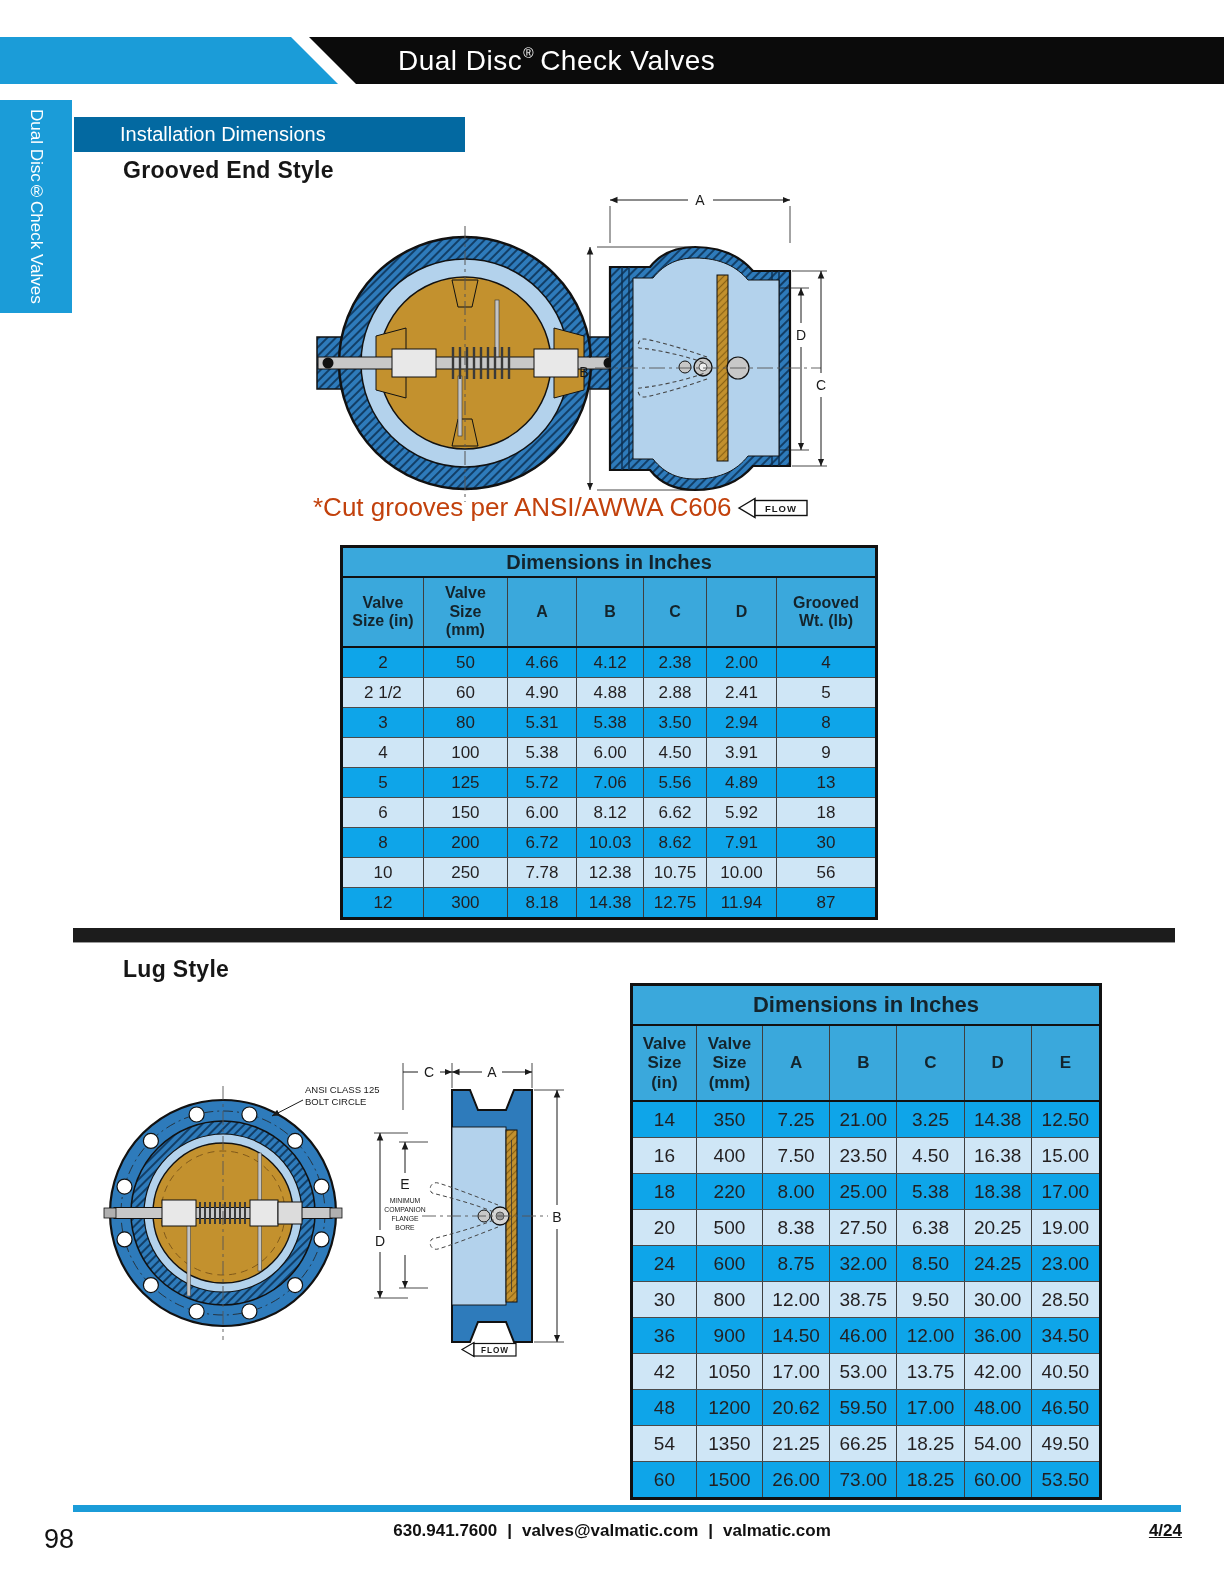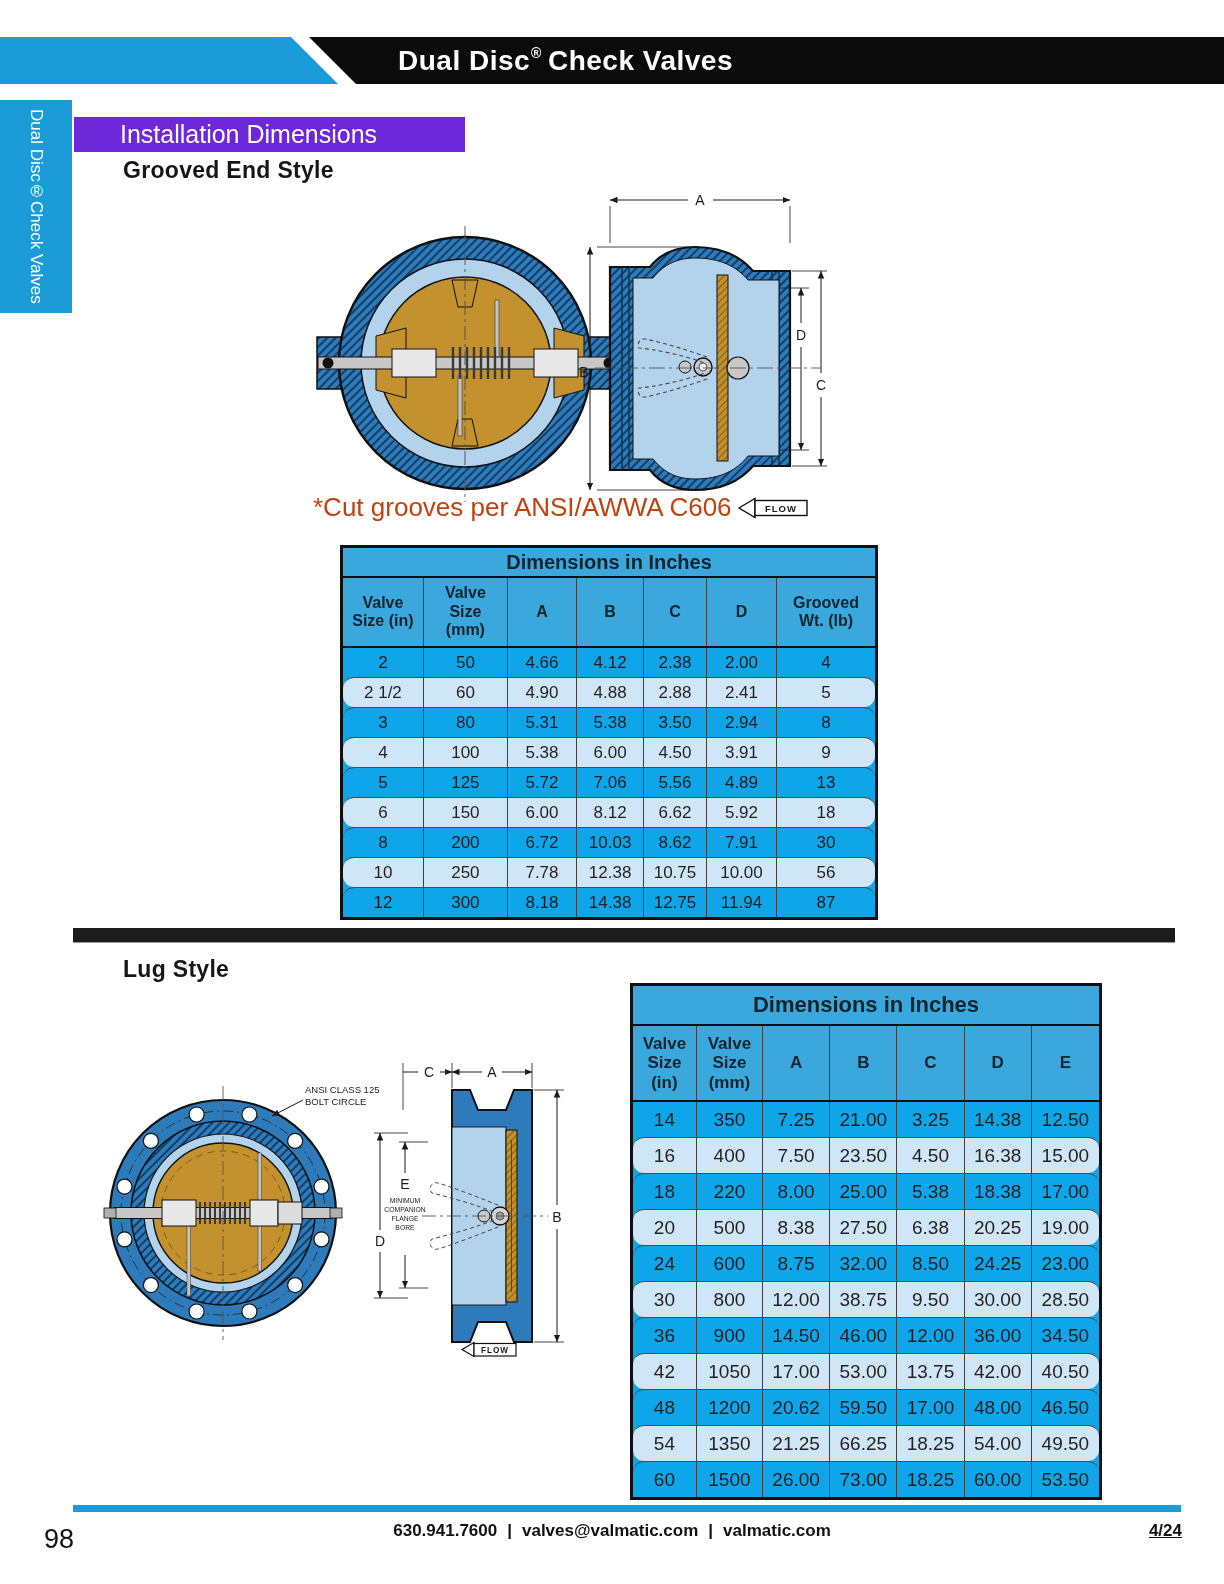--- a/index.html
+++ b/index.html
@@ -7,29 +7,29 @@
     position:relative;width:1224px;height:1584px;background:#ffffff;
     font-family:"Liberation Sans",sans-serif;color:#231f20;overflow:hidden;
     margin:0 auto;
   }
   
   .banner-black{position:absolute;left:0;top:37px;right:0;height:47px;background:#0b0b0b;
     clip-path:polygon(309px 0,100% 0,100% 100%,356px 100%);}
   .banner-blue{position:absolute;left:0;top:37px;width:360px;height:47px;background:var(--accent);
     clip-path:polygon(0 0,291px 0,338px 100%,0 100%);}
   .banner-title{position:absolute;left:398px;top:37px;height:47px;display:flex;align-items:center;
-    color:#fff;font-size:28px;font-weight:bold;letter-spacing:.5px;}
+    color:#fff;font-size:28px;font-weight:normal;letter-spacing:.5px;}
   .banner-title .sup{font-size:.5em;vertical-align:super;position:relative;top:-8px;margin:0 6px 0 1px;}
   
   .side-tab{position:absolute;left:0;top:100px;width:72px;height:213px;background:var(--accent);
     color:#fff;display:flex;align-items:center;justify-content:center;
     writing-mode:vertical-rl;font-size:17px;line-height:1.45;text-align:center;}
   
-  .install-bar{position:absolute;left:74px;top:117px;width:391px;height:35px;background:#6d28d9;
-    color:#fff;display:flex;align-items:center;padding-left:46px;box-sizing:border-box;font-size:25px;}
+  .install-bar{position:absolute;left:74px;top:117px;width:391px;height:35px;background:#0369a1;
+    color:#fff;display:flex;align-items:center;padding-left:46px;box-sizing:border-box;font-size:20px;}
   .style-heading{position:absolute;font-size:23px;font-weight:bold;color:#161616;letter-spacing:.3px;}
   .divider{position:absolute;left:73px;top:928px;width:1102px;height:14px;background:#1c1c1c;border-bottom:1px solid #9a9a9a;}
   .note{position:absolute;left:313px;top:492px;font-size:26px;color:#c2410c;}
   
   .dim-table{position:absolute;border:3px solid #111;background:#0ea5e9;box-sizing:border-box;}
   .dt-title{background:var(--tblhead);color:#14242c;font-weight:bold;text-align:center;border-bottom:2px solid #111;}
   .t1 .dt-title{font-size:20px;height:28px;line-height:28px;}
   .t2 .dt-title{font-size:22px;height:38px;line-height:38px;}
   .dt-head{display:flex;background:var(--tblhead);border-bottom:2px solid #111;}
   .t1 .dt-head{height:68px;}
@@ -37,21 +37,21 @@
   .dt-head .cell{font-weight:bold;color:#14242c;line-height:1.15;padding:0 8px;box-sizing:border-box;}
   .t1 .dt-head .cell{font-size:16px;}
   .t2 .dt-head .cell{font-size:17px;}
   .cell{display:flex;align-items:center;justify-content:center;text-align:center;border-right:1.5px solid #3f3f3f;box-sizing:border-box;}
   .cell:last-child{border-right:none;}
   .dt-row{display:flex;}
   .t1 .dt-row{height:29px;}
   .t2 .dt-row{height:35px;}
   .t1 .dt-row .cell{font-size:17px;}
   .t2 .dt-row .cell{font-size:19px;}
-  .dt-body .dt-row + .dt-row{border-top:1.5px solid #4a4a4a;border-radius:11px;}
+  .dt-body .dt-row + .dt-row{border-top:1.5px solid #4a4a4a;}
   .dt-row.alt{background:var(--rowalt);}
   .t1{left:340px;top:545px;width:538px;}
   .t2{left:630px;top:983px;width:472px;}
   .t1 .cell:nth-child(1){width:15.2%;}
   .t1 .cell:nth-child(2){width:15.8%;}
   .t1 .cell:nth-child(3){width:13.0%;}
   .t1 .cell:nth-child(4){width:12.6%;}
   .t1 .cell:nth-child(5){width:11.8%;}
   .t1 .cell:nth-child(6){width:13.2%;}
   .t1 .cell:nth-child(7){width:18.4%;}

